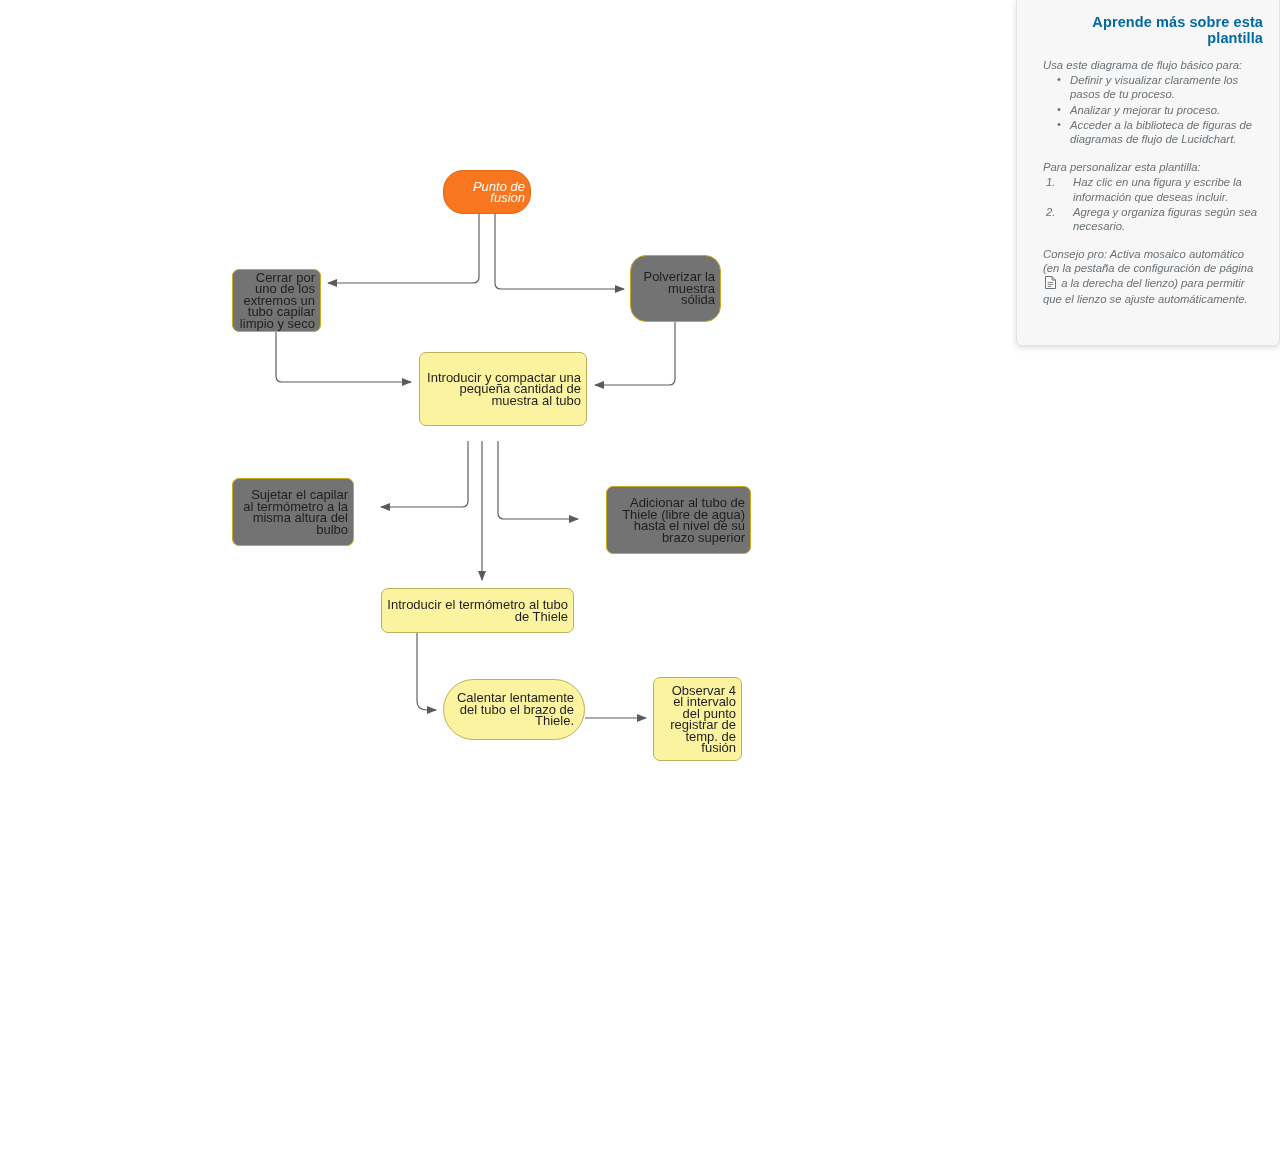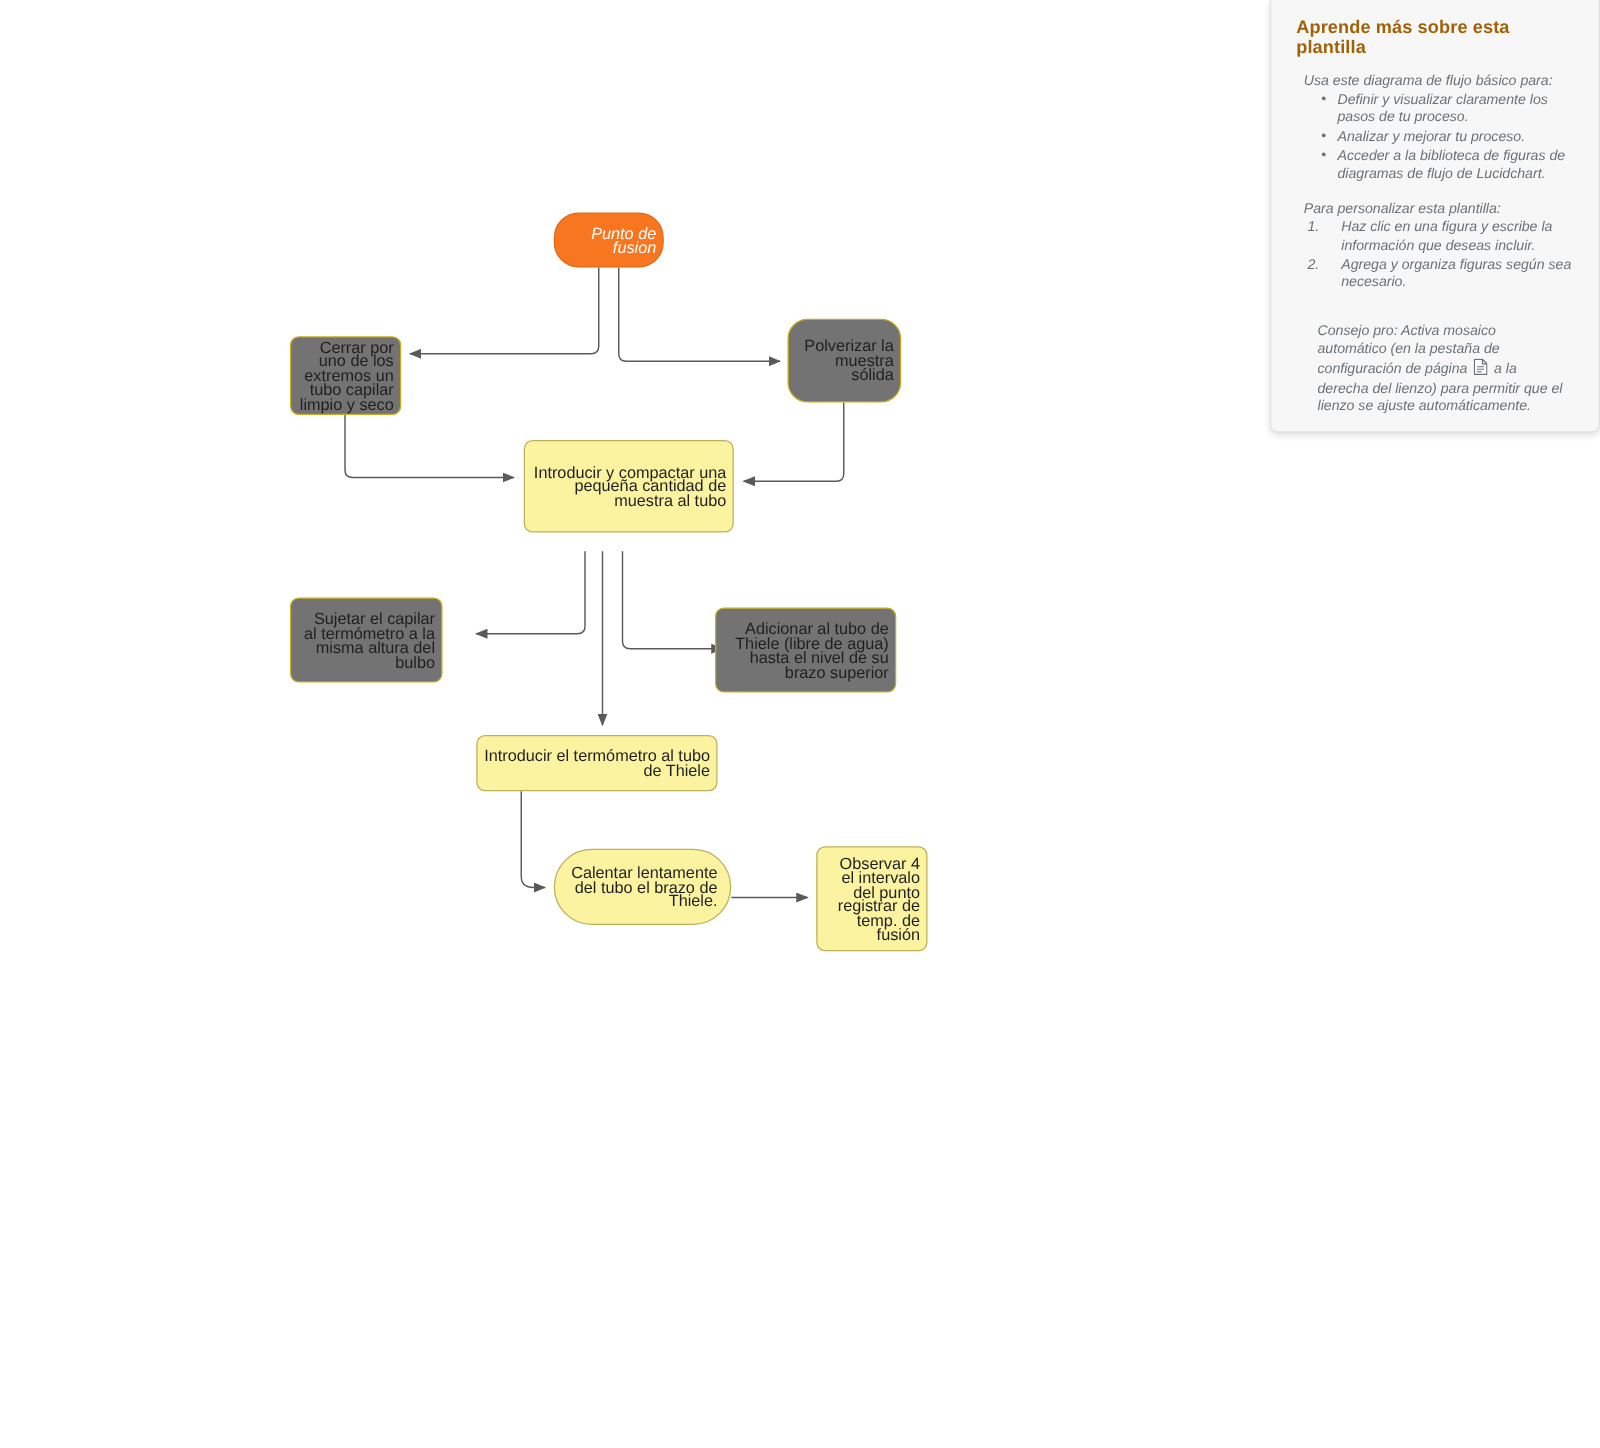--- a/index.html
+++ b/index.html
@@ -48,34 +48,34 @@
     border-top: none;
     border-bottom-left-radius: 6px;
     border-bottom-right-radius: 6px;
     box-shadow: 0 2px 6px rgba(0,0,0,.14);
     padding: 14px 16px 10px 20px;
     overflow: hidden;
   }
   #help h1 {
     margin: 0 0 12px 0;
     font-size: 14.5px; font-weight: bold;
-    color: #a16207; letter-spacing: .1px;
+    color: #0369a1; letter-spacing: .1px; text-align: right;
   }
   .help-body { font-size: 11.3px; line-height: 14.2px; color: #6a7176; font-style: italic; }
   .help-lead { margin: 0 0 1px 0; padding-left: 6px; }
   .help-ul { margin: 0 0 0 0; padding: 0 0 0 20px; list-style: none; }
   .help-ul li { position: relative; padding-left: 13px; margin: 0 0 1px 0; }
   .help-ul li::before {
     content: "•"; position: absolute; left: 0; top: -1px; font-style: normal;
   }
   .help-gap { height: 13px; }
   .help-ol { margin: 0; padding: 0 0 0 6px; list-style: none; }
   .help-ol li { position: relative; padding-left: 30px; margin: 0 0 1px 0; }
   .help-ol li .num { position: absolute; left: 3px; top: 0; }
-  .help-tip { margin: 11px; padding-left: 6px; }
+  .help-tip { margin: 0; padding-left: 6px; }
   .doc-icon { display: inline-block; vertical-align: -2px; margin: 0 2px; }
 </style>
 </head>
 <body>
 
 <div id="stage">
 
   <div id="canvas">
 
     <svg id="wires" viewBox="0 0 1016 1158" xmlns="http://www.w3.org/2000/svg">
@@ -119,21 +119,21 @@
     </div>
 
     <div class="node pale" style="left:419px; top:352px; width:168px; height:74px;">
       <span class="txt">Introducir y compactar una pequeña cantidad de muestra al tubo</span>
     </div>
 
     <div class="node solid" style="left:232px; top:478px; width:122px; height:68px;">
       <span class="txt">Sujetar el capilar al termómetro a la misma altura del bulbo</span>
     </div>
 
-    <div class="node solid" style="left:572px; top:486px; width:145px; height:68px;">
+    <div class="node solid" style="left:606px; top:486px; width:145px; height:68px;">
       <span class="txt">Adicionar al tubo de Thiele (libre de agua) hasta el nivel de su brazo superior</span>
     </div>
 
     <div class="node pale" style="left:381px; top:588px; width:193px; height:45px;">
       <span class="txt">Introducir el termómetro al tubo de Thiele</span>
     </div>
 
     <div class="node pale stadium" style="left:443px; top:679px; width:142px; height:61px; padding:2px 10px;">
       <span class="txt">Calentar lentamente del tubo el brazo de Thiele.</span>
     </div>

